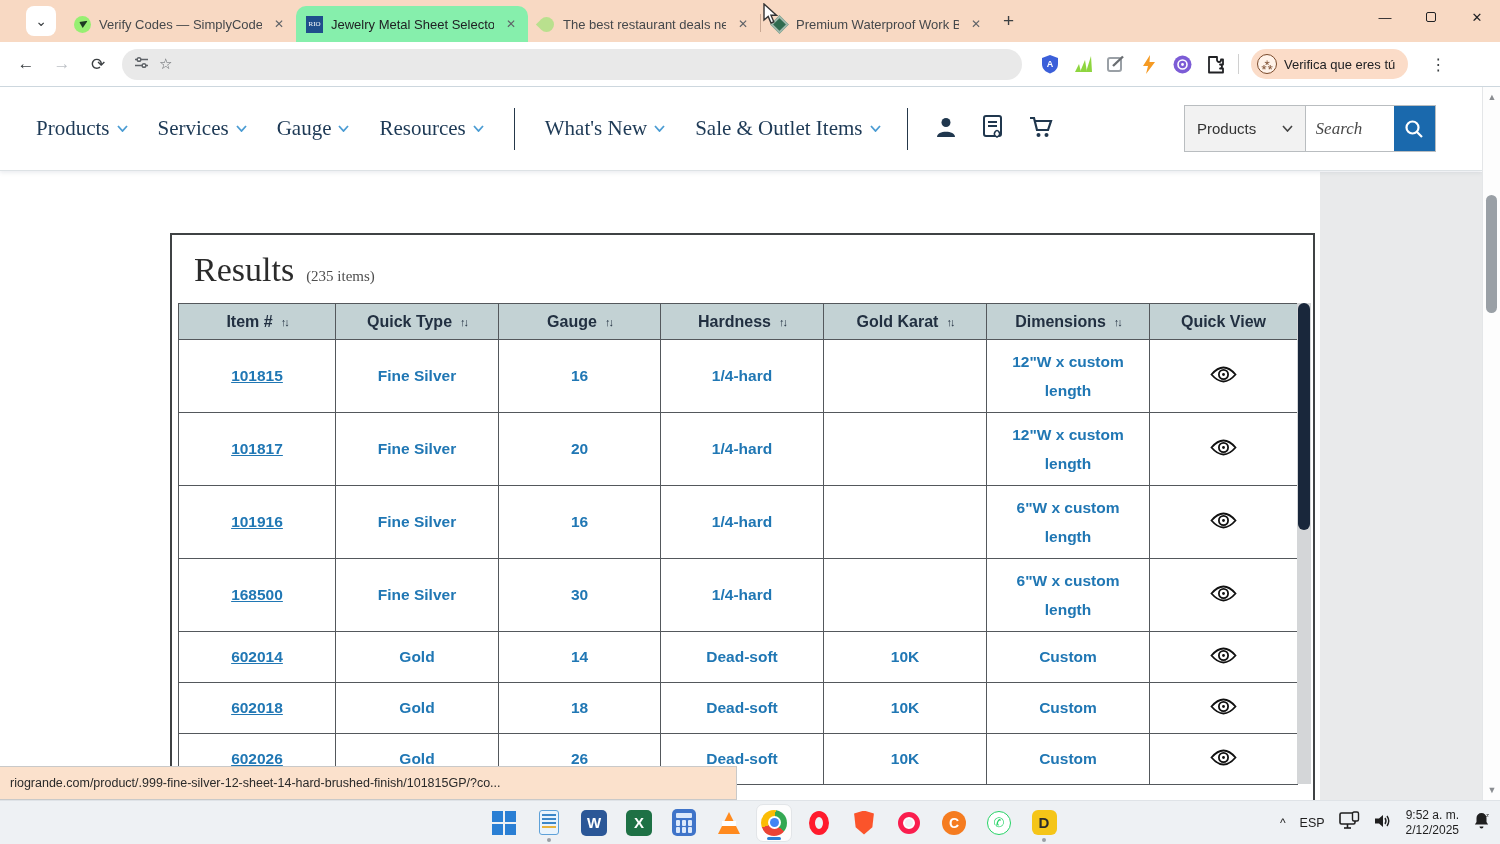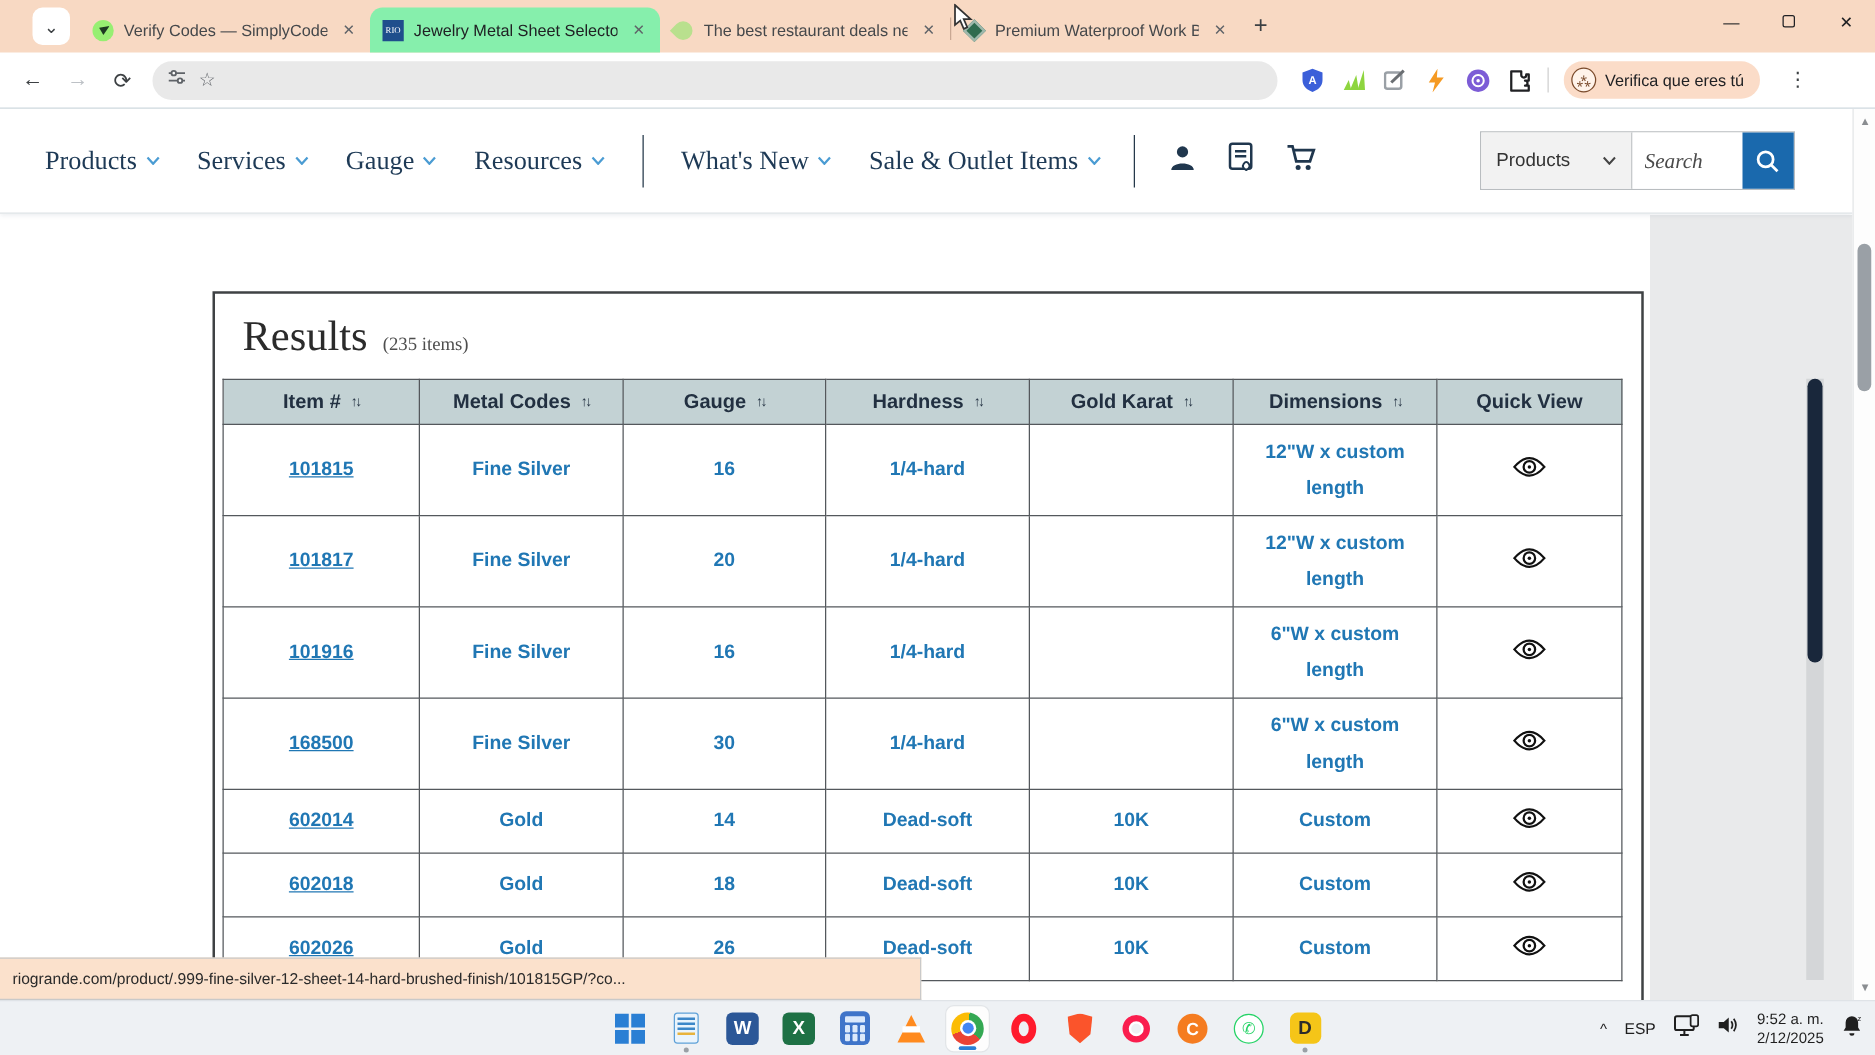--- a/index.html
+++ b/index.html
@@ -63,21 +63,21 @@
   .search-input::placeholder { color:#4a4a4a; }
   .search-btn { width:42px; background:#1a69ad; border:none; display:flex; align-items:center; justify-content:center; }
 
   .right-gray { position:absolute; left:1320px; top:85px; width:162px; bottom:0; background:#e9eaeb; }
 
   
   .results-card { position:absolute; left:170px; top:146px; width:1145px; height:700px; background:#fff; border:2px solid #3f4244; }
   .card-head { padding:16px 0 14px 22px; display:flex; align-items:baseline; gap:12px; }
   .card-title { font-family:"Liberation Serif",serif; font-size:34px; color:#2b2b2b; font-weight:400; }
   .card-count { font-family:"Liberation Serif",serif; font-size:15px; color:#4e4e4e; }
-  .table-wrap { position:relative; margin:0 0 0 6px; width:1281px; }
+  .table-wrap { position:relative; margin:0 0 0 6px; width:1133px; }
   table.results { border-collapse:collapse; table-layout:fixed; width:1119px; }
   table.results th, table.results td { border:1px solid #54585c; text-align:center; vertical-align:middle; }
   table.results th { background:#c3d2d4; color:#223041; font-size:16px; font-weight:700; height:36px; }
   table.results td { color:#2077b4; font-size:15.5px; font-weight:700; }
   tr.row-tall td { height:73px; }
   tr.row-short td { height:51px; }
   .th-inner { display:flex; align-items:center; justify-content:center; gap:8px; }
   .sort-glyph { font-size:11px; font-weight:400; letter-spacing:-2px; color:#223041; }
   a.item-link { color:#2077b4; text-decoration:underline; }
   .dim-wrap { display:inline-block; max-width:112px; line-height:1.9; }
@@ -363,21 +363,21 @@
         <thead>
           <tr>
             <th>
                 <span class="th-inner">
                   <span>Item #</span>
                   <span class="sort-glyph">↑↓</span>
                 </span>
               </th>
             <th>
                 <span class="th-inner">
-                  <span>Metal Codes</span>
+                  <span>Quick Type</span>
                   <span class="sort-glyph">↑↓</span>
                 </span>
               </th>
             <th>
                 <span class="th-inner">
                   <span>Gauge</span>
                   <span class="sort-glyph">↑↓</span>
                 </span>
               </th>
             <th>

